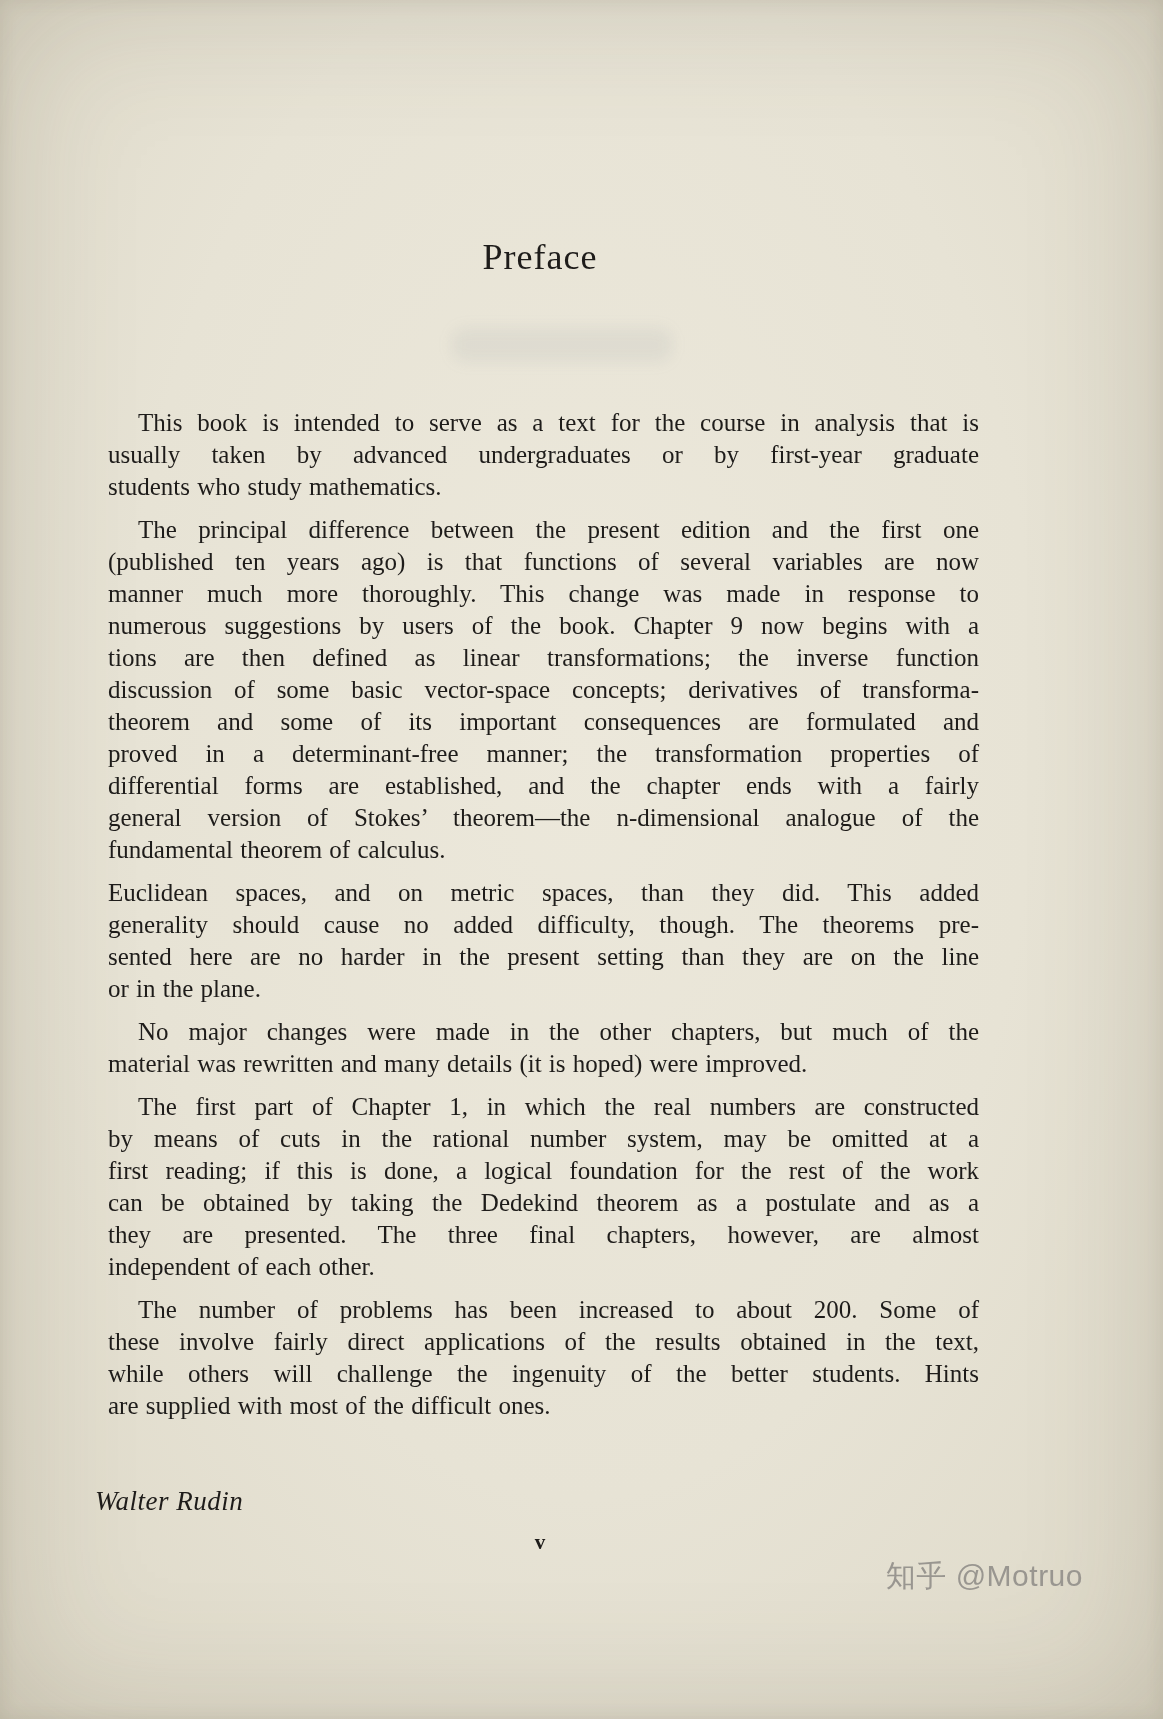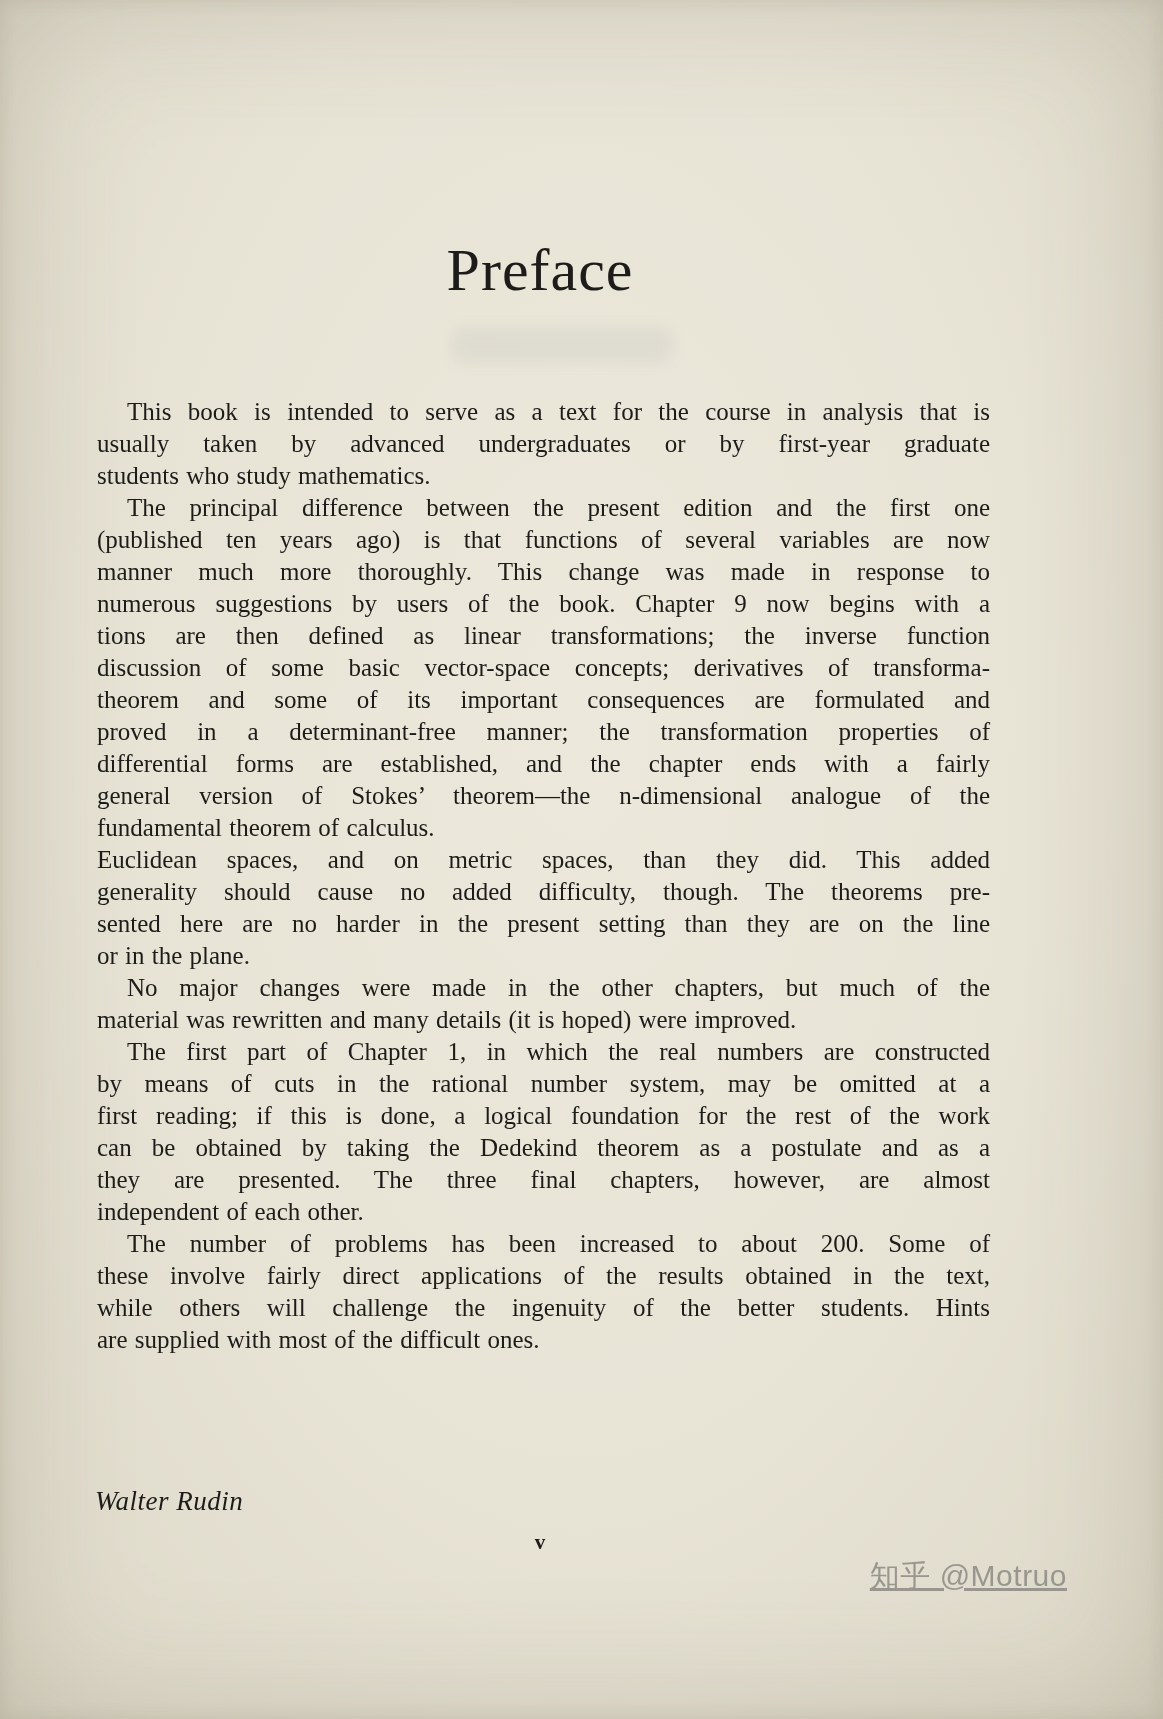--- a/index.html
+++ b/index.html
@@ -18,21 +18,21 @@
     box-shadow: inset 0 0 140px rgba(92, 82, 60, 0.20), inset 0 0 18px rgba(92, 82, 60, 0.12);
     font-family: "Liberation Serif", "DejaVu Serif", serif;
     color: var(--ink, #1e1c1a);
   }
   .title {
     position: absolute;
     top: 236px;
     left: 95px;
     width: 890px;
     margin: 0;
-    font-size: 60px;
+    font-size: 36px;
     font-weight: normal;
     letter-spacing: 1px;
     text-align: center;
     color: var(--ink, #1e1c1a);
   }
   .ghost {
     position: absolute;
     top: 328px;
     left: 452px;
     width: 220px;
@@ -40,21 +40,21 @@
     border-radius: 14px;
     background: rgba(125, 135, 150, 0.10);
     filter: blur(7px);
   }
   .body {
     position: absolute;
     top: 396px;
     left: 97px;
     width: 893px;
   }
-  .para { margin: 0; }
+  .para { margin: 11px; }
   .line {
     font-size: 25px;
     line-height: 32px;
     text-align: justify;
     text-align-last: justify;
     word-spacing: 1px;
     white-space: normal;
   }
   .line.first { text-indent: 30px; }
   .line.last { text-align-last: left; }
@@ -75,26 +75,25 @@
     top: 1530px;
     left: 95px;
     width: 890px;
     text-align: center;
     font-size: 21px;
     font-weight: bold;
   }
   .watermark {
     position: absolute;
     top: 1556px;
-    right: 96px;
+    right: 80px;
     font-family: "Liberation Sans", "DejaVu Sans", sans-serif;
     font-size: 30px;
     color: var(--wm, #999690);
     letter-spacing: 0.5px;
-    text-decoration: underline;
   }
 </style>
 </head>
 <body>
 
 <div class="page">
   <h1 class="title">Preface</h1>
   <div class="ghost"></div>
   <div class="body">
       <div class="para">

